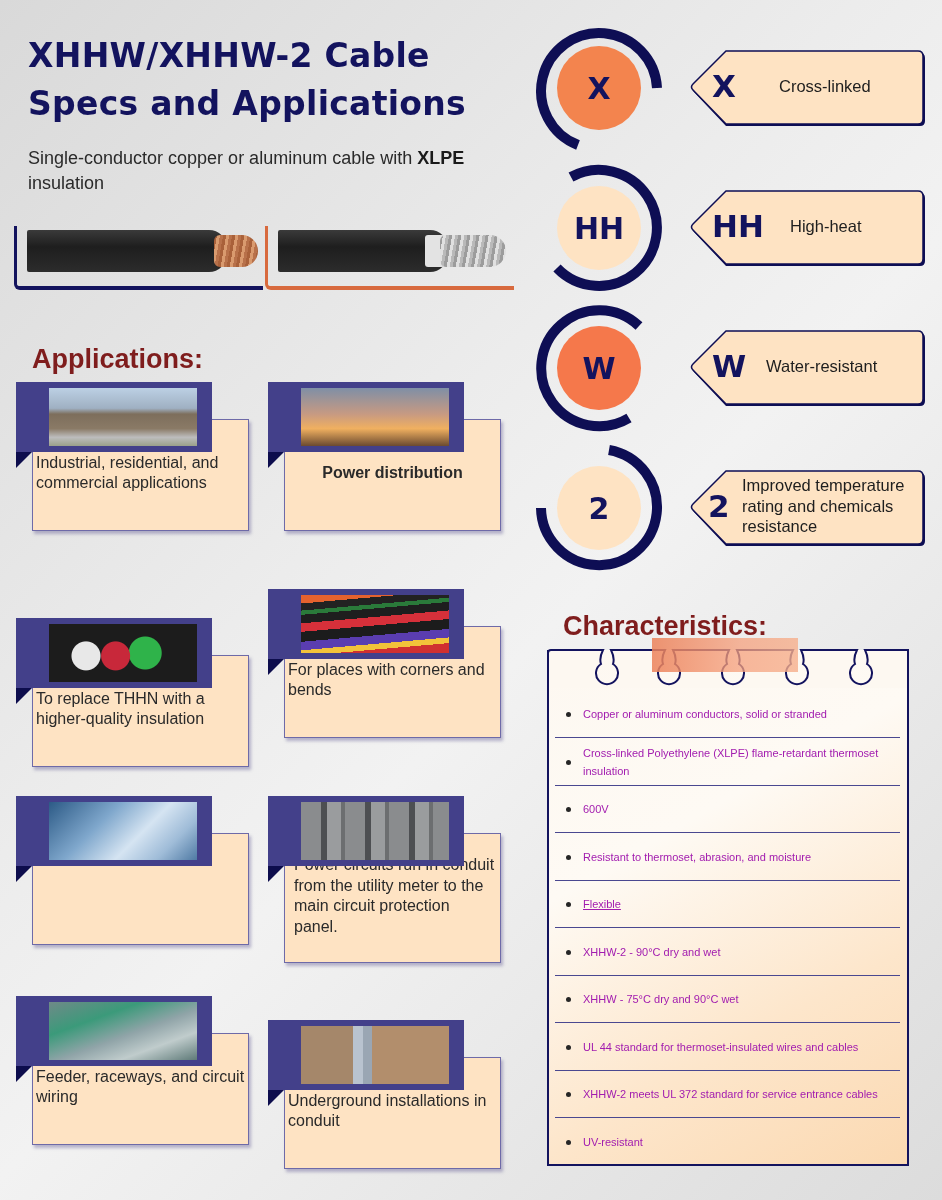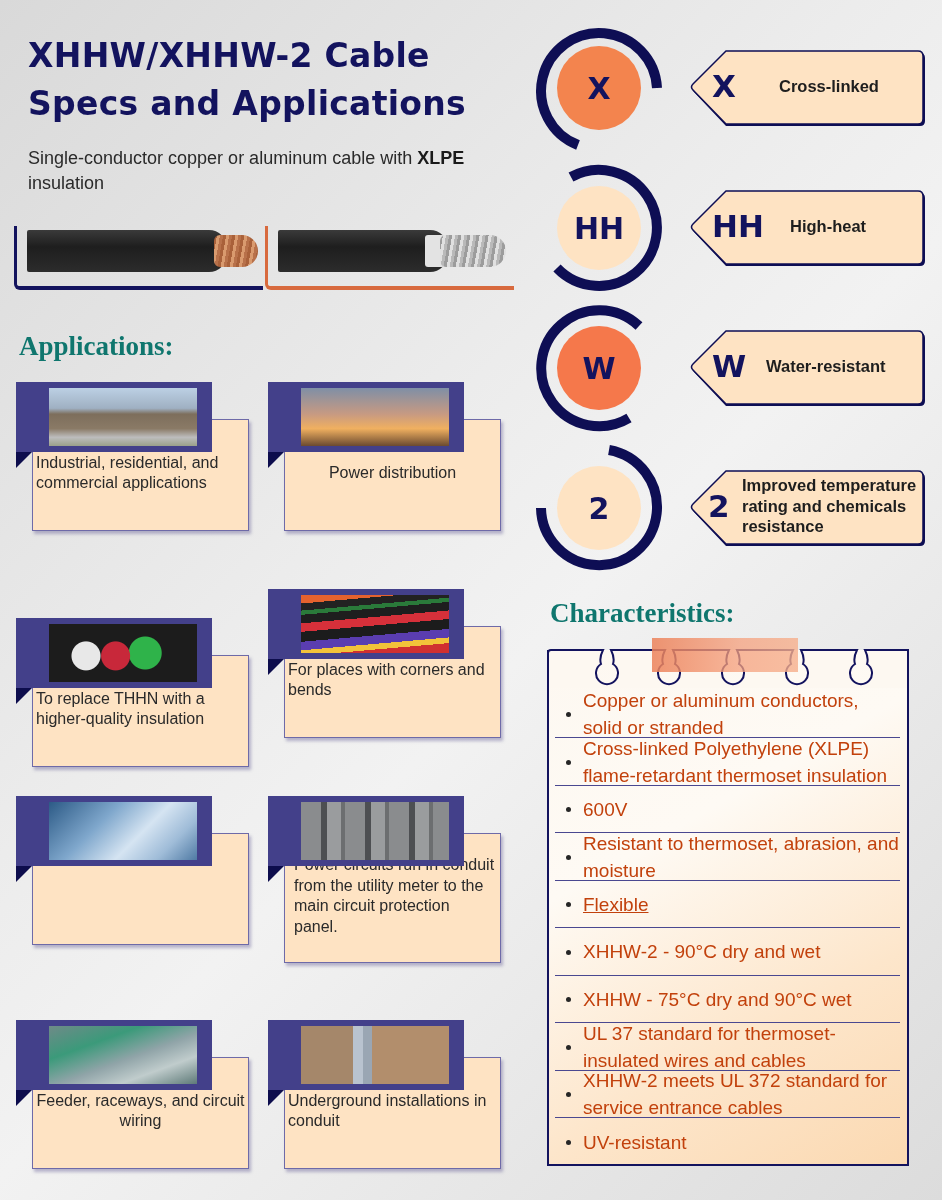--- a/index.html
+++ b/index.html
@@ -7,46 +7,46 @@
     background:linear-gradient(135deg,#d9d9d9 0%,#ececec 40%,#f2f2f2 55%,#dcdcdc 100%);
     font-family:"Liberation Sans",sans-serif;color:#222;}
   .title{position:absolute;left:28px;top:32px;margin:0;font-family:"DejaVu Sans",sans-serif;
     font-weight:bold;font-size:33px;line-height:48px;color:#13135e;letter-spacing:0.3px;}
   .subtitle{position:absolute;left:28px;top:146px;width:470px;font-size:18px;line-height:25px;color:#2a2a2a;}
   .subtitle b{font-weight:bold;color:#1a1a1a;}
   .cable{position:absolute;top:222px;}
   .cable .bracket{position:absolute;left:0;top:4px;width:100%;height:60px;border-left:3px solid;border-bottom:4px solid;border-radius:0 0 0 6px;}
   .cable .jacket{position:absolute;left:13px;top:8px;height:42px;background:linear-gradient(180deg,#3a3a3a 0%,#1e1e1e 40%,#2c2c2c 100%);border-radius:2px 18px 18px 2px;}
   .cable .core{position:absolute;top:13px;width:44px;height:32px;border-radius:6px 16px 16px 6px;}
-  .section-h{position:absolute;margin:3px;font-family:Liberation Serif, serif;font-weight:bold;font-size:27px;color:#0f766e;}
+  .section-h{position:absolute;margin:16px;font-family:Liberation Sans, sans-serif;font-weight:bold;font-size:27px;color:#7f1d1d;}
   .app-card{position:absolute;width:235px;height:150px;}
   .app-card .top{position:absolute;left:0;top:0;width:196px;height:70px;background:#43408a;}
   .app-card .img{position:absolute;left:33px;top:6px;width:148px;height:58px;}
   .app-card .fold{position:absolute;left:0;top:70px;width:0;height:0;border-top:16px solid #0d0d4d;border-right:16px solid transparent;}
   .app-card .body{position:absolute;left:16px;top:37px;width:215px;height:110px;background:#fee3c3;
     border:1.5px solid #6e6aa8;box-shadow:2px 3px 3px rgba(70,60,130,.35);z-index:0;}
   .app-card .top{z-index:1;}
   .app-card .txt{position:absolute;left:20px;right:6px;top:38px;bottom:6px;display:flex;align-items:center;font-size:16px;line-height:20.5px;color:#2a2a2a;}
-  .app-card .txt.center{justify-content:center;text-align:center;}
+  .app-card .txt.center{justify-content:center;text-align:center;font-weight:bold;}
   .badge{position:absolute;left:535px;width:128px;height:128px;}
   .badge svg{position:absolute;left:0;top:0;}
   .badge .letter{position:absolute;left:0;top:0;width:128px;height:128px;display:flex;align-items:center;justify-content:center;
     font-family:"DejaVu Sans",sans-serif;font-weight:bold;font-size:30px;color:#13135e;}
   .tag{position:absolute;left:690px;width:236px;height:76px;}
   .tag svg{position:absolute;left:0;top:0;}
   .tag .code{position:absolute;left:22px;top:0;height:72px;display:flex;align-items:center;font-family:"DejaVu Sans",sans-serif;font-weight:bold;font-size:31px;color:#13135e;}
-  .tag .label{position:absolute;top:0;height:72px;display:flex;align-items:center;font-size:16.5px;line-height:20.5px;color:#1e1e1e;font-weight:bold;}
+  .tag .label{position:absolute;top:0;height:72px;display:flex;align-items:center;font-size:16.5px;line-height:20.5px;color:#1e1e1e;}
   .pad{position:absolute;left:547px;top:650px;width:362px;height:516px;
     background:linear-gradient(150deg,#fdf8f1 0%,#fefaf4 35%,#fde6cb 70%,#fbd9b2 100%);
     border:2px solid #13135e;border-top:none;box-sizing:border-box;}
   .pad-top{position:absolute;left:547px;top:648px;width:362px;height:40px;}
   .tape{position:absolute;left:652px;top:638px;width:146px;height:34px;
     background:linear-gradient(90deg,rgba(236,130,90,.85),rgba(245,160,125,.75) 60%,rgba(246,175,140,.8));}
   .chars{position:absolute;left:555px;top:690px;width:345px;margin:0;padding:0;list-style:none;}
-  .chars li{position:relative;padding:0 0 0 28px;font-size:19px;line-height:27px;color:#c2410c;
+  .chars li{position:relative;padding:0 0 0 28px;font-size:11px;line-height:18px;color:#a21caf;
     border-bottom:1.5px solid #4a4890;display:flex;align-items:center;box-sizing:border-box;}
   .chars li::before{content:"";position:absolute;left:11px;top:50%;width:5px;height:5px;margin-top:-2px;border-radius:50%;background:#262626;}
   .chars li:last-child{border-bottom:none;}
 </style>
 </head>
 <body>
 
 <h1 class="title">
   <span>XHHW/XHHW-2 Cable</span><br>
   <span>Specs and Applications</span>
@@ -112,21 +112,21 @@
 </div>
 <div class="app-card" style="left:268px;top:796px;height:168px;">
   <div class="top">
       <div class="img" style="background:repeating-linear-gradient(90deg,#8a8c8e 0 20px,#4d4f52 20px 26px,#9a9c9e 26px 40px,#6c6e70 40px 44px);"></div>
     </div>
   <div class="fold"></div>
   <div class="body" style="height:128px;"></div>
   <div class="txt" style="left:26px;">Power circuits run in conduit from the utility meter to the main circuit protection panel.</div>
 </div>
 
-<div class="app-card" style="left:16px;top:1020px;text-align:center;">
+<div class="app-card" style="left:16px;top:996px;">
   <div class="top">
       <div class="img" style="background:linear-gradient(160deg,#6f8a88 0%,#3b9a7a 30%,#90a4a8 55%,#c0cccc 75%,#5e7a78 100%);"></div>
     </div>
   <div class="fold"></div>
   <div class="body"></div>
   <div class="txt">Feeder, raceways, and circuit wiring</div>
 </div>
 <div class="app-card" style="left:268px;top:1020px;">
   <div class="top">
       <div class="img" style="background:linear-gradient(90deg,#a5876a 0 35%,#b9c3cf 35% 42%,#9aa6b3 42% 48%,#b28e6c 48% 100%);"></div>
@@ -207,16 +207,16 @@
 <div class="tape"></div>
 
 <ul class="chars">
   <li style="height:48px;">Copper or aluminum conductors, solid or stranded</li>
   <li style="height:48px;">Cross-linked Polyethylene (XLPE) flame-retardant thermoset insulation</li>
   <li style="height:47px;">600V</li>
   <li style="height:48px;">Resistant to thermoset, abrasion, and moisture</li>
   <li style="height:47px;text-decoration:underline;">Flexible</li>
   <li style="height:48px;">XHHW-2 - 90°C dry and wet</li>
   <li style="height:47px;">XHHW - 75°C dry and 90°C wet</li>
-  <li style="height:48px;">UL 37 standard for thermoset-insulated wires and cables</li>
+  <li style="height:48px;">UL 44 standard for thermoset-insulated wires and cables</li>
   <li style="height:47px;">XHHW-2 meets UL 372 standard for service entrance cables</li>
   <li style="height:48px;">UV-resistant</li>
 </ul>
 
 </body></html>

